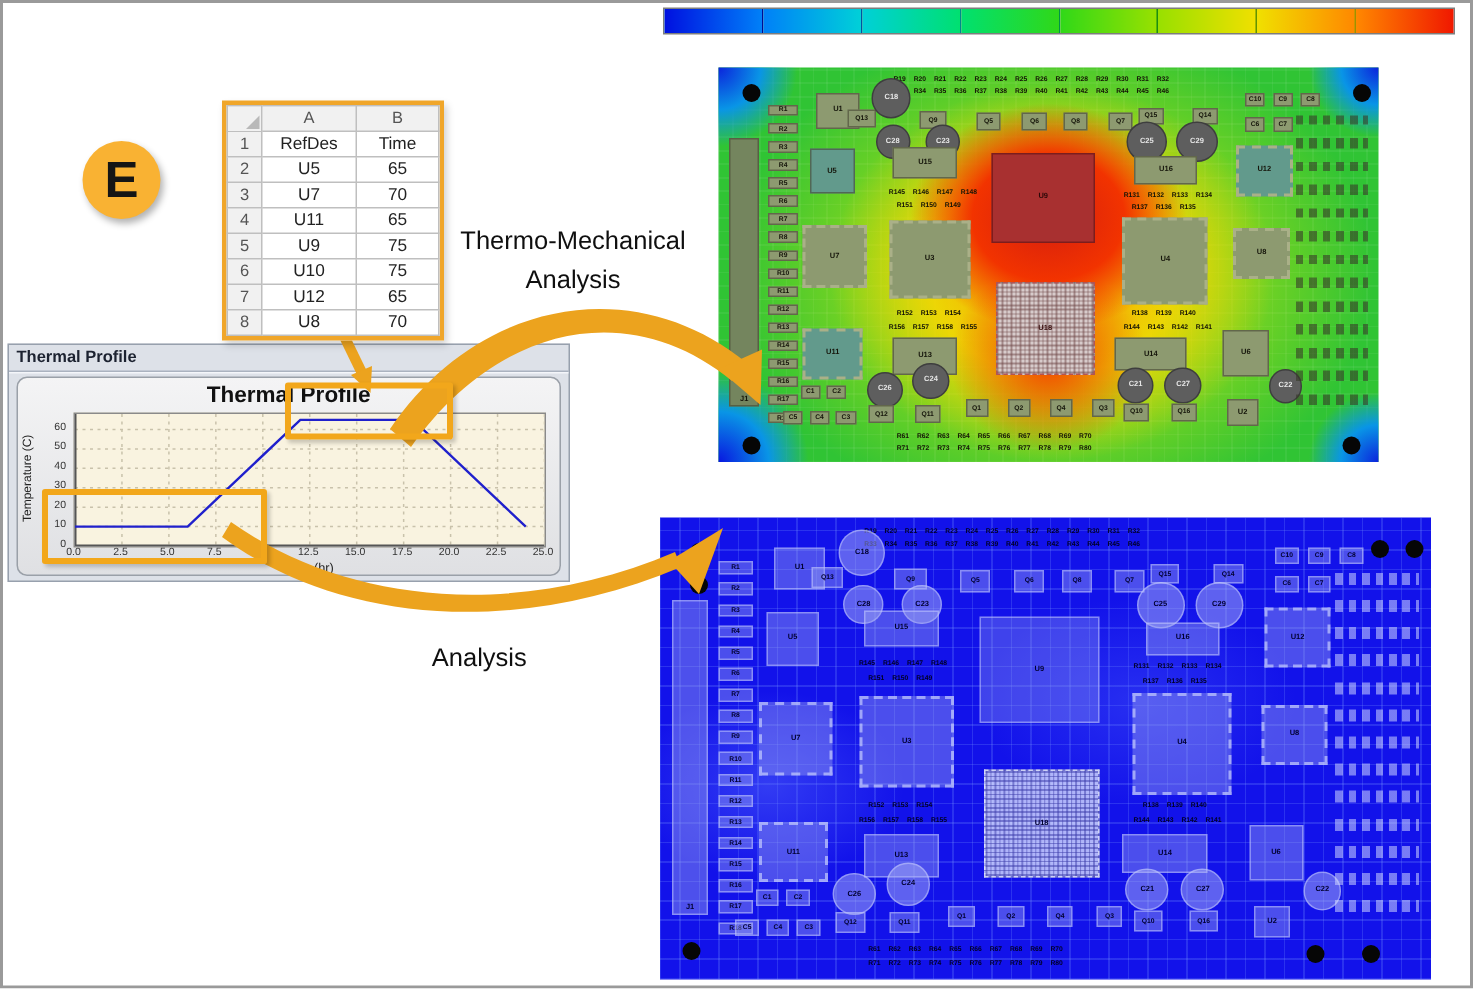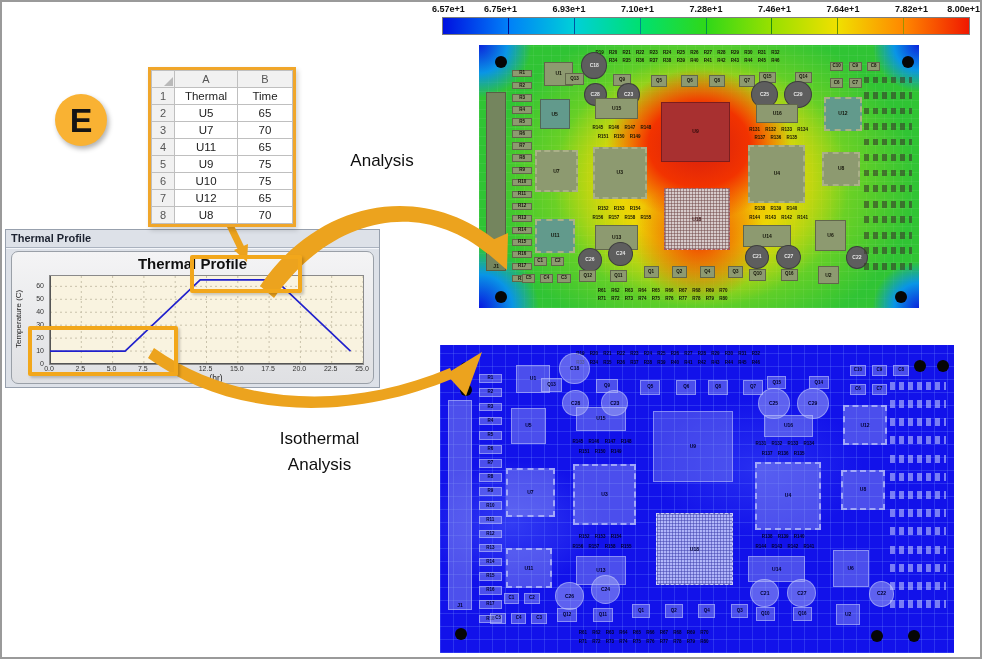--- a/index.html
+++ b/index.html
@@ -109,31 +109,20 @@
   .lrow{position:absolute;font-size:4.5px;font-weight:bold;word-spacing:4px;white-space:nowrap;}
   .padrow{position:absolute;background:repeating-linear-gradient(90deg,var(--padc) 0 5px,transparent 5px 9px);}
   .hole{position:absolute;width:12px;height:12px;border-radius:50%;background:#060606;}
 </style>
 </head>
 <body>
 
 <div class="page">
 
   <div class="colorbar">
-    <div class="cb-labels">
-        <span style="left: 0%; transform: translateX(0px);">6.57e+1</span>
-        <span style="left: 12.5%;">6.75e+1</span>
-        <span style="left: 25%;">6.93e+1</span>
-        <span style="left: 37.5%;">7.10e+1</span>
-        <span style="left: 50%;">7.28e+1</span>
-        <span style="left: 62.5%;">7.46e+1</span>
-        <span style="left: 75%;">7.64e+1</span>
-        <span style="left: 87.5%;">7.82e+1</span>
-        <span style="left: 100%; transform: translateX(-100%);">8.00e+1</span>
-      </div>
     <div class="cb-bar">
         <div class="cb-seg" style="background: linear-gradient(to right, rgb(0, 16, 224), rgb(0, 128, 248));"></div>
         <div class="cb-seg" style="background: linear-gradient(to right, rgb(0, 128, 248), rgb(0, 208, 216));"></div>
         <div class="cb-seg" style="background: linear-gradient(to right, rgb(0, 208, 216), rgb(0, 224, 112));"></div>
         <div class="cb-seg" style="background: linear-gradient(to right, rgb(0, 224, 112), rgb(48, 216, 24));"></div>
         <div class="cb-seg" style="background: linear-gradient(to right, rgb(48, 216, 24), rgb(152, 224, 0));"></div>
         <div class="cb-seg" style="background: linear-gradient(to right, rgb(152, 224, 0), rgb(240, 224, 0));"></div>
         <div class="cb-seg" style="background: linear-gradient(to right, rgb(240, 224, 0), rgb(255, 136, 0));"></div>
         <div class="cb-seg" style="background: linear-gradient(to right, rgb(255, 136, 0), rgb(240, 24, 0));"></div>
       </div>
@@ -144,21 +133,21 @@
   <div class="sheet">
     <table>
         <tbody>
           <tr>
             <td class="hd cn corner"></td>
             <td class="hd ca">A</td>
             <td class="hd cb2">B</td>
           </tr>
           <tr>
             <td class="hd cn">1</td>
-            <td class="ca">Thermal</td>
+            <td class="ca">RefDes</td>
             <td class="cb2">Time</td>
           </tr>
           <tr>
             <td class="hd cn">2</td>
             <td class="ca">U5</td>
             <td class="cb2">65</td>
           </tr>
           <tr>
             <td class="hd cn">3</td>
             <td class="ca">U7</td>
@@ -244,24 +233,24 @@
           <span style="left: 100%;">25.0</span>
         </div>
       <div class="xlabel">Time (hr)</div>
     </div>
   </div>
 
   <div class="hl hl1"></div>
   <div class="hl hl2"></div>
 
   <div class="anno anno-thermo">
+    <div>Thermo-Mechanical</div>
     <div>Analysis</div>
   </div>
   <div class="anno anno-iso">
-    <div>Isothermal</div>
     <div>Analysis</div>
   </div>
 
   <div class="board bt" id="board-thermal">
       <div class="cmp k-conn" style="left: 1.6%; top: 18%; width: 4.6%; height: 68%;">
         <span>J1</span>
       </div>
       <div class="cmp k-res" style="left: 7.6%; top: 9.5%; width: 4.4%; height: 2.8%;">
         <span>R1</span>
       </div>

